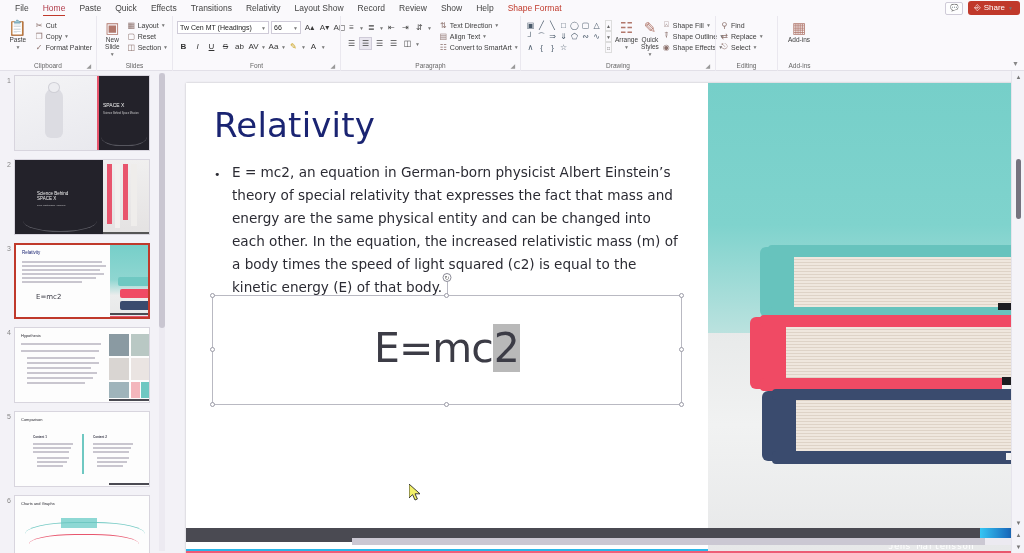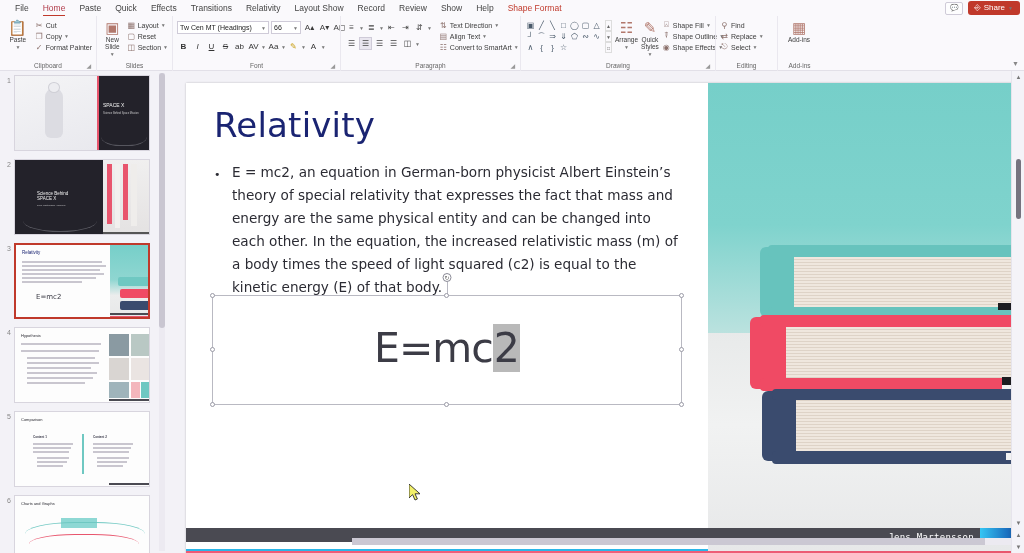--- a/index.html
+++ b/index.html
@@ -147,21 +147,21 @@
                  background: repeating-linear-gradient(180deg,#efe7de 0px,#efe7de 2px,#ded3c7 2px,#ded3c7 3px); }
   .teal-spine { position:absolute; background:#67c3bd; }
   .pink-spine { position:absolute; background:#f04a64; }
   .navy-spine { position:absolute; background:#3a4b6e; }
   .blkedge { position:absolute; background:#1c1c20; }
   .whedge { position:absolute; background:#f2f2f2; }
 
   
   .slide-footer { position:absolute; left:0; right:0; bottom:13px; height:14px; background:#4a4a52; }
   .slide-footer .name {
-    position:absolute; right:52px; top:4px; font-size:9px; color:#fff;
+    position:absolute; right:52px; top:13px; font-size:9px; color:#fff;
     font-family:"DejaVu Sans Mono", monospace; letter-spacing:.3px;
   }
   .slide-footer .numbox {
     position:absolute; right:0; top:0; width:46px; height:14px;
     background: linear-gradient(90deg,#35c6f4 0%,#1a6fbf 60%,#14356e 100%);
     color:#fff; font-size:9px; text-align:right; padding-right:6px; line-height:14px;
     font-family:"DejaVu Sans Mono", monospace;
   }
   .slide-accent { position:absolute; left:0; right:0; bottom:0; height:4px;
     background: linear-gradient(90deg,#ef5a76 0%,#f0607a 50%,#e8556d 100%); }

